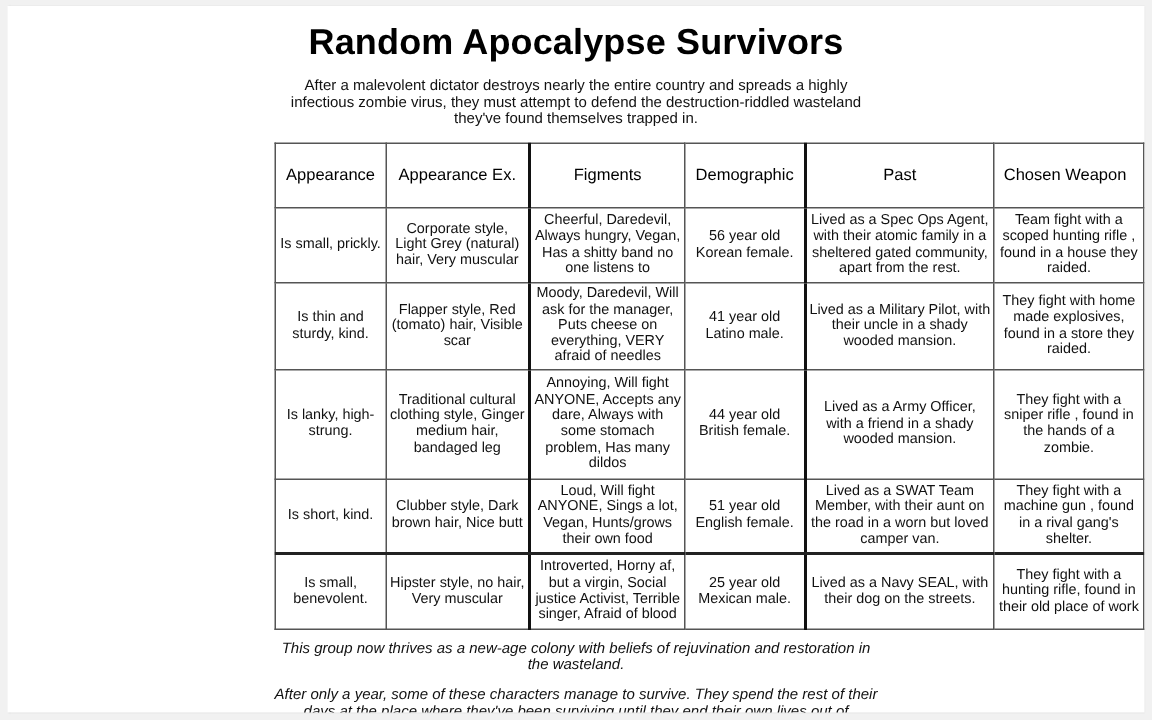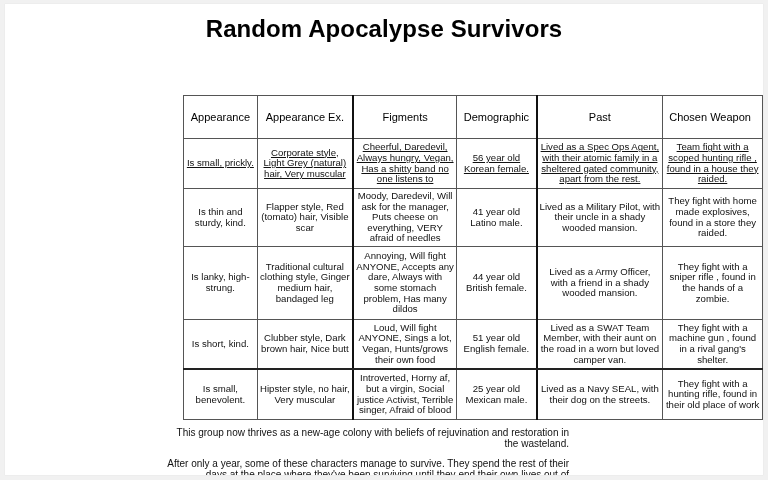--- a/index.html
+++ b/index.html
@@ -67,44 +67,46 @@
   table.survivors th {
     font-weight: normal;
     font-size: 11px;
     color: #000;
     height: 40px;
     white-space: nowrap;
   }
   table.survivors th.clip { text-align: left; padding-left: 6px; }
   table.survivors td.clip { text-align: center; }
   .thick-l { border-left: 2px solid #111 !important; }
-  tr.r1 td { height: 47px; text-decoration: underline; }
+  tr.r1 td { height: 47px; }
   tr.r2 td { height: 55px; }
   tr.r3 td { height: 70px; }
   tr.r4 td { height: 46px; }
   tr.r5 td { height: 47px; margin-top: 40px; }
   tr.r4 td { border-bottom: 2px solid #222; }
   .outro {
     position: absolute;
-    left: 162px;
+    left: 178px;
     width: 402px;
-    text-align: right;
+    text-align: center;
     font-size: 10px;
     line-height: 11px;
     margin: 0;
     color: #111;
+    font-style: italic;
   }
   .outro.p1 { top: 423px; }
   .outro.p2 { top: 454px; }
 </style>
 </head>
 <body>
 
 <div class="page">
   <h1 class="title">Random Apocalypse Survivors</h1>
+  <p class="intro">After a malevolent dictator destroys nearly the entire country and spreads a highly infectious zombie virus, they must attempt to defend the destruction-riddled wasteland they've found themselves trapped in.</p>
 
   <table class="survivors">
     <colgroup>
       <col style="width:74px">
       <col style="width:96px">
       <col style="width:105px">
       <col style="width:80px">
       <col style="width:128px">
       <col style="width:100px">
     </colgroup>

